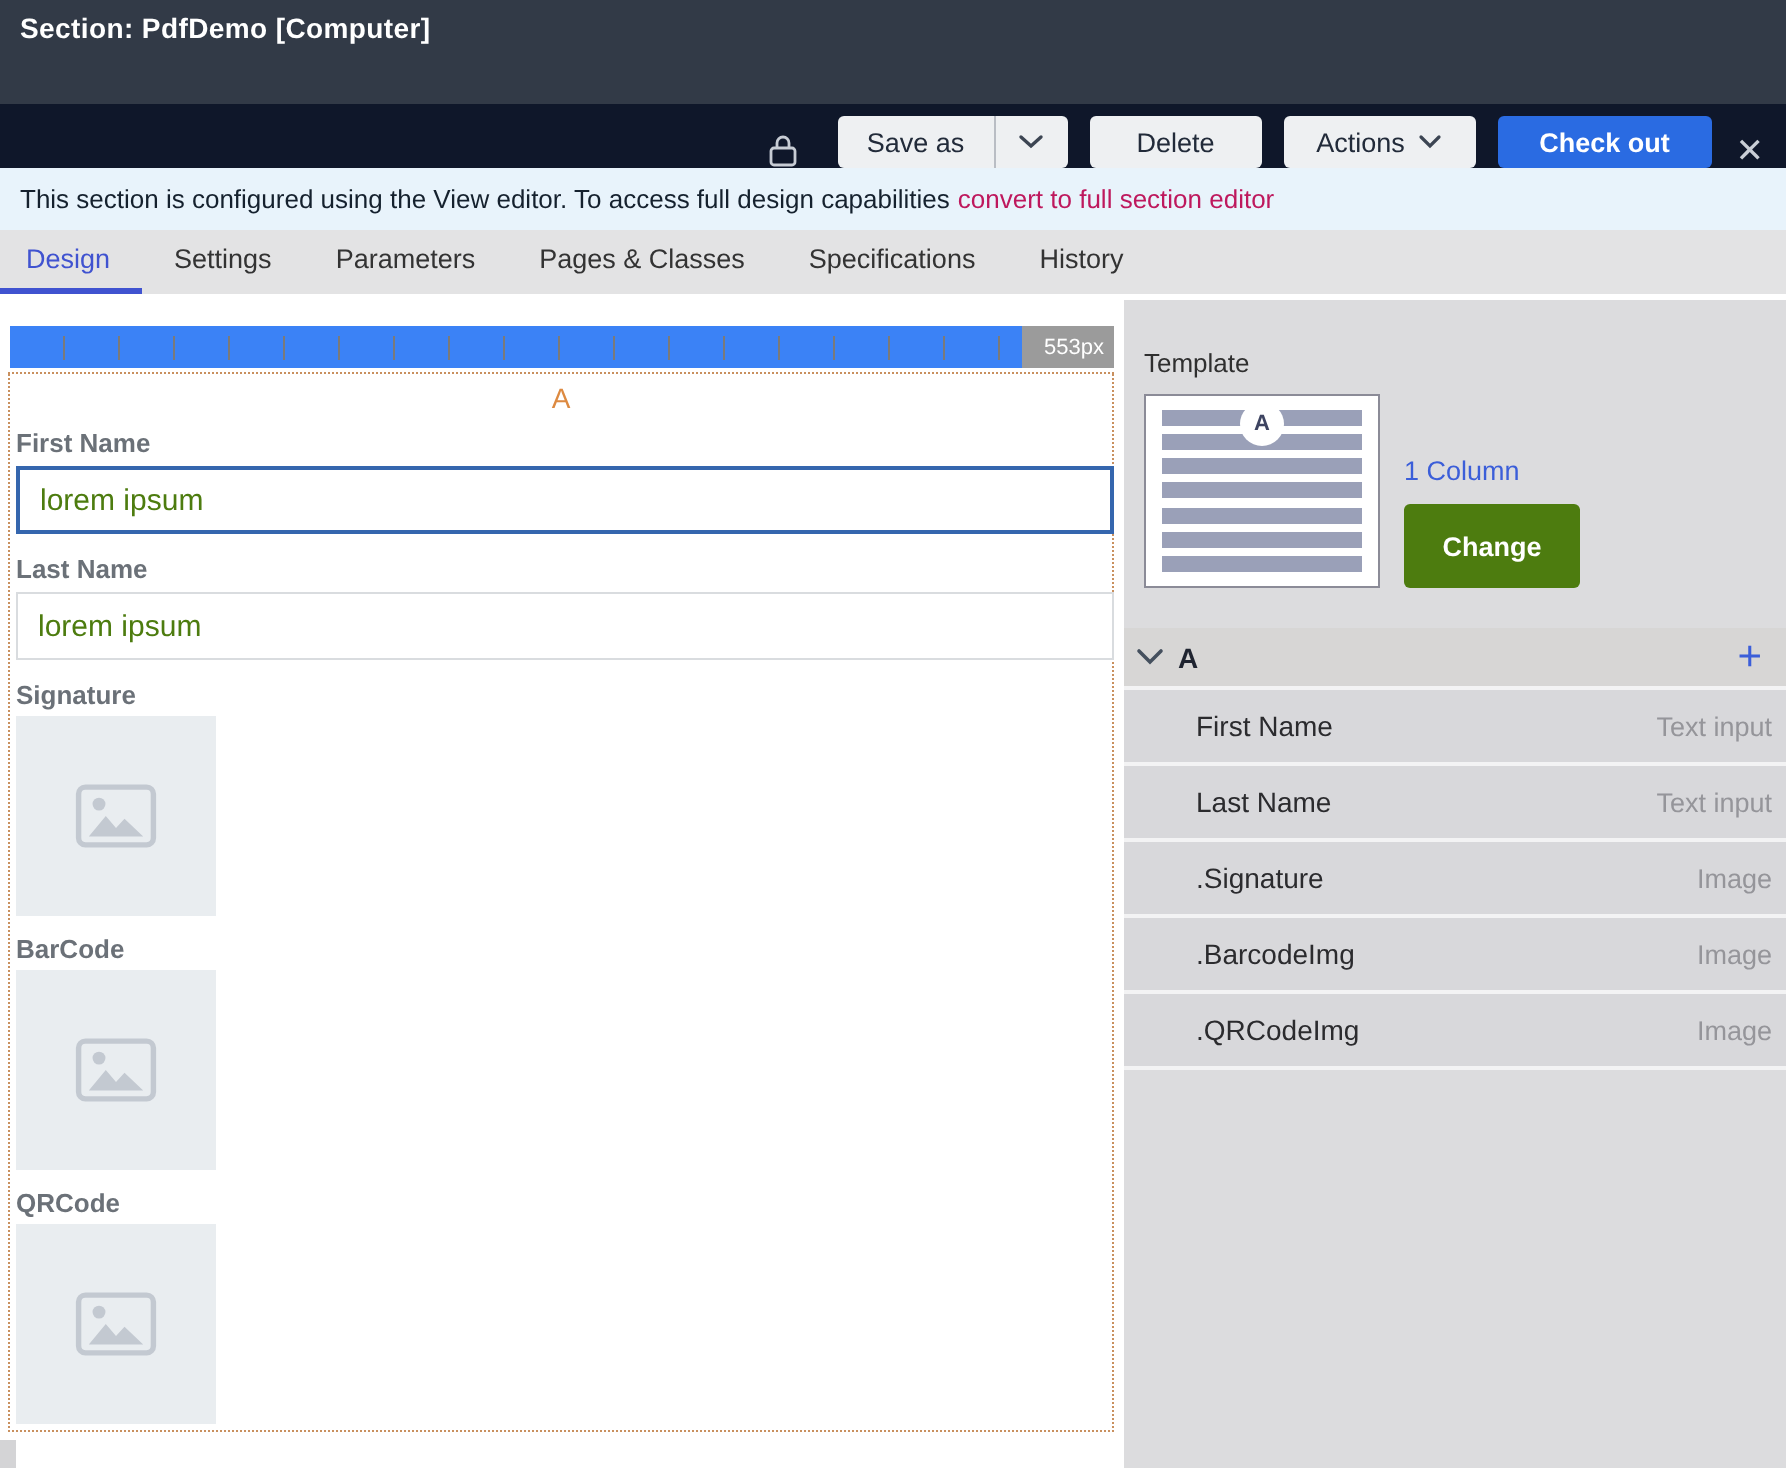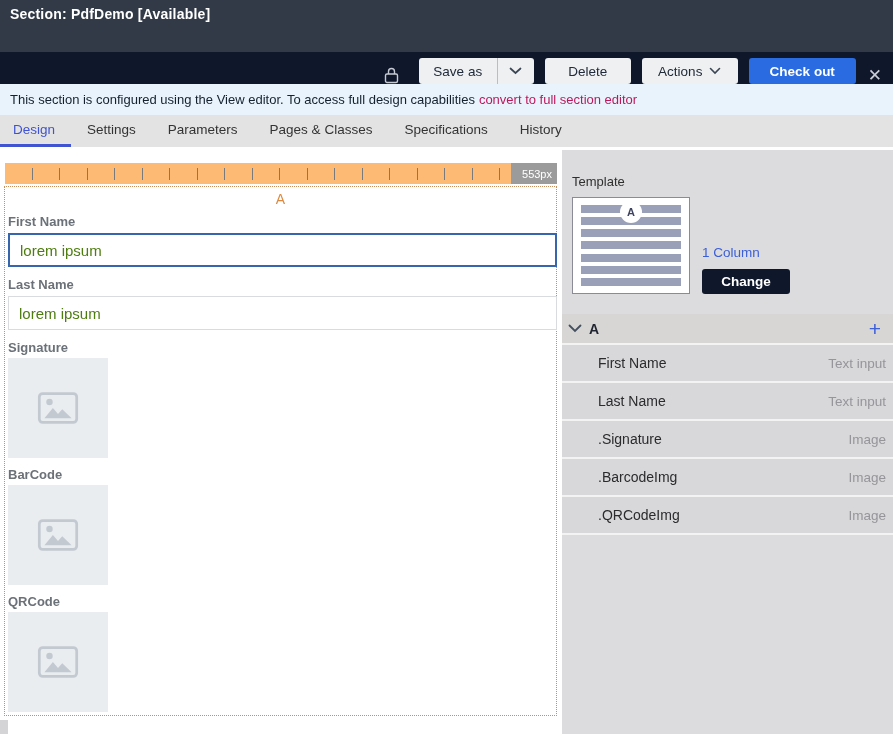--- a/index.html
+++ b/index.html
@@ -37,21 +37,21 @@
   
   .tabs { background:#e3e3e4; height:32px; display:flex; align-items:stretch; }
   .tab { display:flex; align-items:center; padding:0 16px; font-size:13.5px; color:#333333; cursor:pointer; border-bottom:3px solid transparent; }
   .tab:first-child { padding-left:13px; }
   .tab.active { color:#4053d0; border-bottom-color:#4053d0; }
 
   
   .main { display:flex; height:587px; }
   .canvas-area { width:562px; background:#ffffff; position:relative; }
 
-  .ruler { margin:16px 0 0 5px; width:552px; height:21px; display:flex; background:#fdba74; }
+  .ruler { margin:16px 0 0 5px; width:552px; height:21px; display:flex; background:#3b82f6; }
   .ruler-ticks { flex:1; position:relative; }
   .ruler-ticks::after { content:""; position:absolute; left:0; right:0; top:5px; height:12px;
       background:repeating-linear-gradient(90deg, transparent 0 26.5px, #7a7a7a 26.5px 27.5px); }
   .ruler-label { width:46px; background:#9b9b9b; color:#ffffff; font-size:11px; display:flex; align-items:center; justify-content:flex-end; padding-right:5px; }
 
   .canvas { margin-left:4px; margin-top:2px; width:553px; height:530px; border:1px dotted #c9905f; padding:4px 2px 0 2px; }
   .region-marker { text-align:center; color:#dd8a41; font-size:14px; height:17px; }
   .fld-label { color:#6b7178; font-size:13px; font-weight:bold; margin:6px 0 0 1px; height:15px; }
   .fld-input { display:block; width:549px; height:34px; margin:4px 0 0 1px; background:#ffffff; border:1px solid #d9dcdf; font-family:"Liberation Sans",sans-serif; font-size:15px; color:#4d7c0f; padding:0 10px; }
   .fld-input.focused { border:2px solid #3566ae; }
@@ -64,38 +64,38 @@
 
   
   .panel { width:331px; background:#dcdcde; margin-top:3px; display:flex; flex-direction:column; }
   .tpl-label { margin:24px 0 0 10px; font-size:13px; color:#2f2f2f; }
   .tpl-row { display:flex; margin:8px 0 0 10px; }
   .tpl-thumb { width:118px; height:97px; background:#ffffff; border:1px solid #8b8b97; padding:7px 8px; position:relative; display:flex; flex-direction:column; justify-content:space-between; }
   .tpl-stripe { height:8px; background:#9aa0b8; }
   .tpl-circle { position:absolute; top:3px; left:50%; transform:translateX(-50%); width:22px; height:22px; border-radius:50%; background:#ffffff; display:flex; align-items:center; justify-content:center; font-size:11px; font-weight:bold; color:#3e4461; }
   .tpl-meta { display:flex; flex-direction:column; justify-content:flex-end; margin-left:12px; }
   .tpl-name { color:#3b5ed9; font-size:13.5px; text-decoration:none; margin-bottom:9px; cursor:pointer; }
-  .btn-change { width:88px; height:25px; background:#0f172a; color:#ffffff; border:none; border-radius:3px; font-family:"Liberation Sans",sans-serif; font-size:13.5px; font-weight:bold; cursor:pointer; }
+  .btn-change { width:88px; height:42px; background:#4d7c0f; color:#ffffff; border:none; border-radius:3px; font-family:"Liberation Sans",sans-serif; font-size:13.5px; font-weight:bold; cursor:pointer; }
 
   .group-header { margin-top:20px; height:31px; background:#d7d6d5; border-bottom:2px solid #f3f3f4; display:flex; align-items:center; padding:0 12px 0 6px; }
   .group-caret { color:#45505e; display:inline-flex; cursor:pointer; }
   .group-letter { font-size:14px; font-weight:bold; color:#1f2430; margin-left:7px; }
   .group-add { margin-left:auto; color:#3b5ed9; font-size:21px; line-height:1; cursor:pointer; font-weight:400; }
 
   .field-row { height:38px; background:#d8d8db; border-bottom:2px solid #f3f3f4; display:flex; align-items:center; cursor:pointer; }
   .row-label { margin-left:36px; font-size:14px; color:#2b2b2e; }
   .row-type { margin-left:auto; margin-right:7px; font-size:13.5px; color:#95959a; }
 </style>
 </head>
 <body>
 
 <div class="app">
 
   <header class="rule-header">
-    <div class="rule-title">Section: PdfDemo [Available]</div>
+    <div class="rule-title">Section: PdfDemo [Computer]</div>
   </header>
 
   <div class="toolbar">
     <span class="lock-wrap">
       <svg width="15" height="17" viewBox="0 0 15 17">
           <rect x="1.5" y="7" width="12" height="8.5" rx="1.5" fill="none" stroke="currentColor" stroke-width="1.4"></rect>
           <path d="M4.5 7 V4.5 a3 3 0 0 1 6 0 V7" fill="none" stroke="currentColor" stroke-width="1.4"></path>
         </svg>
     </span>
     <span class="btn-split">

